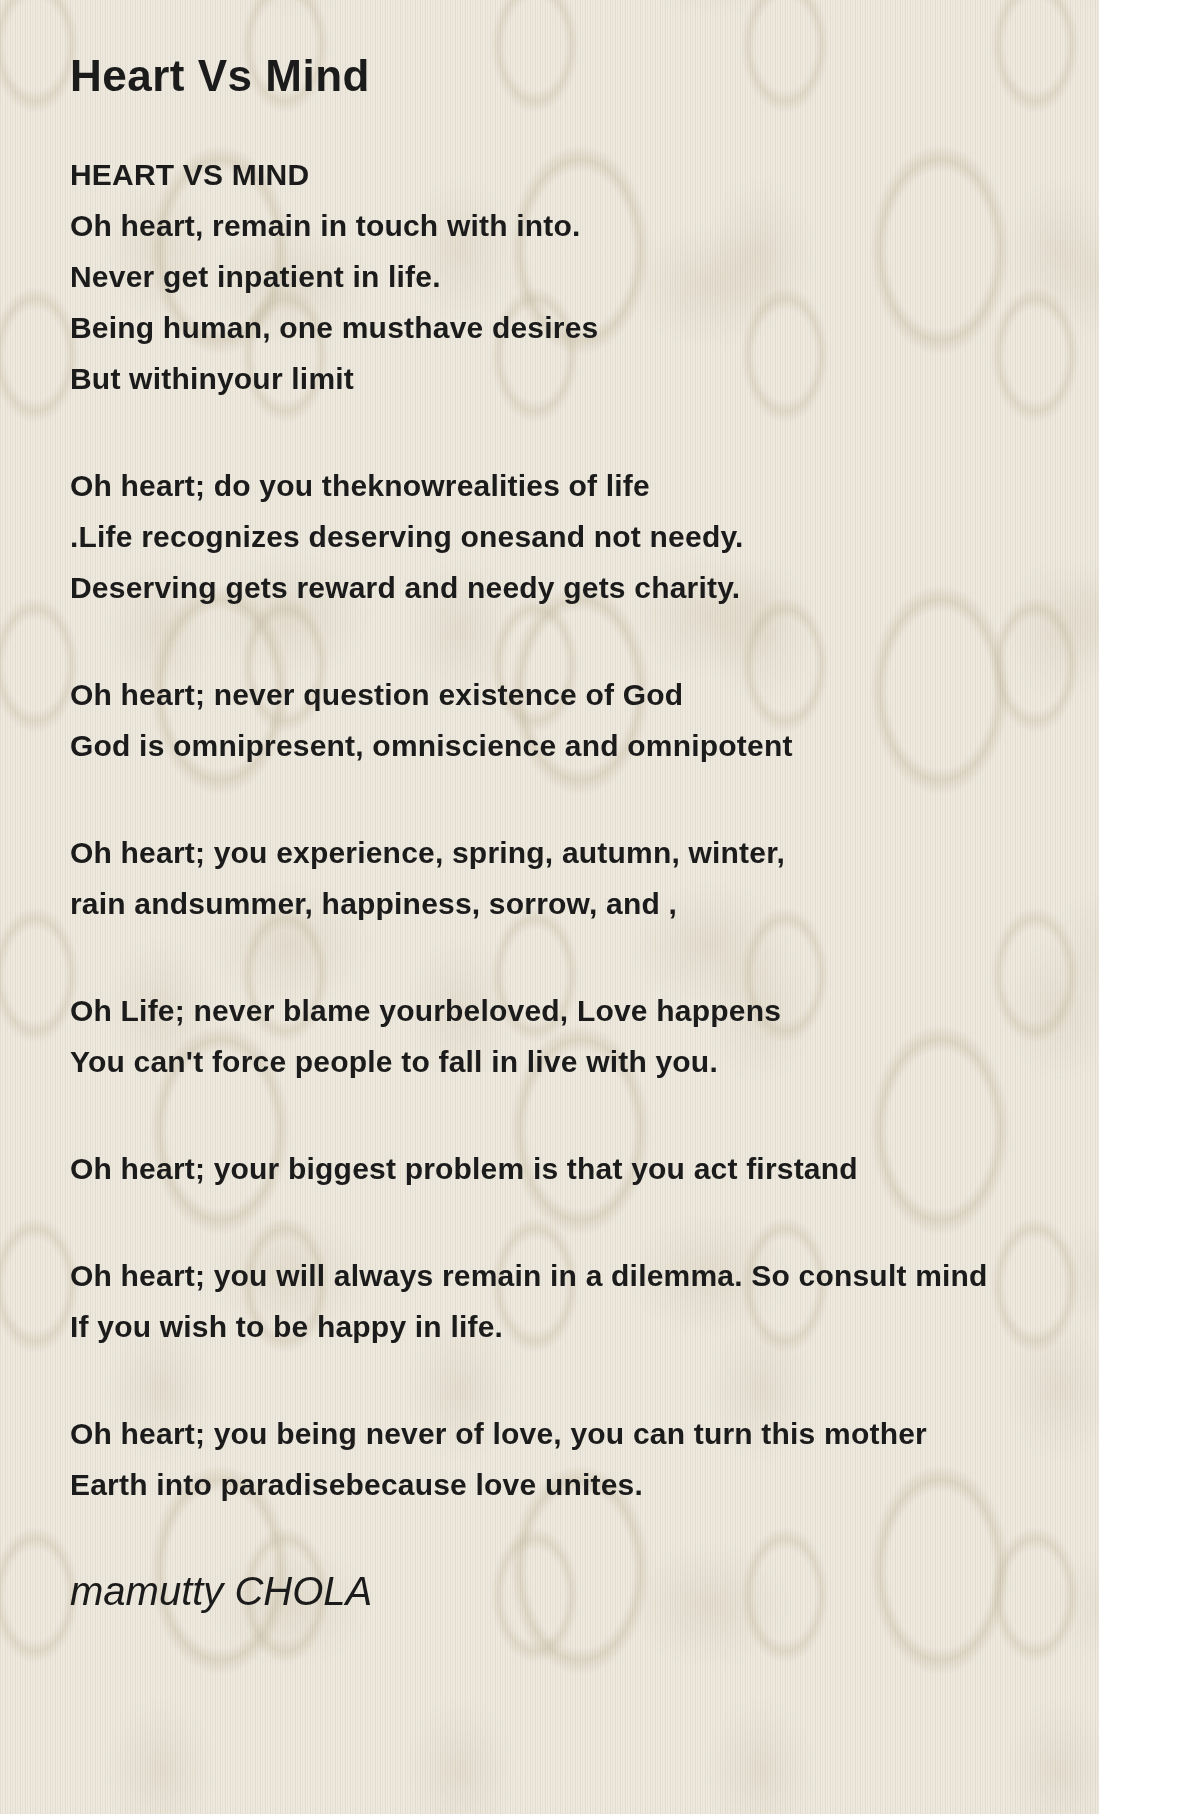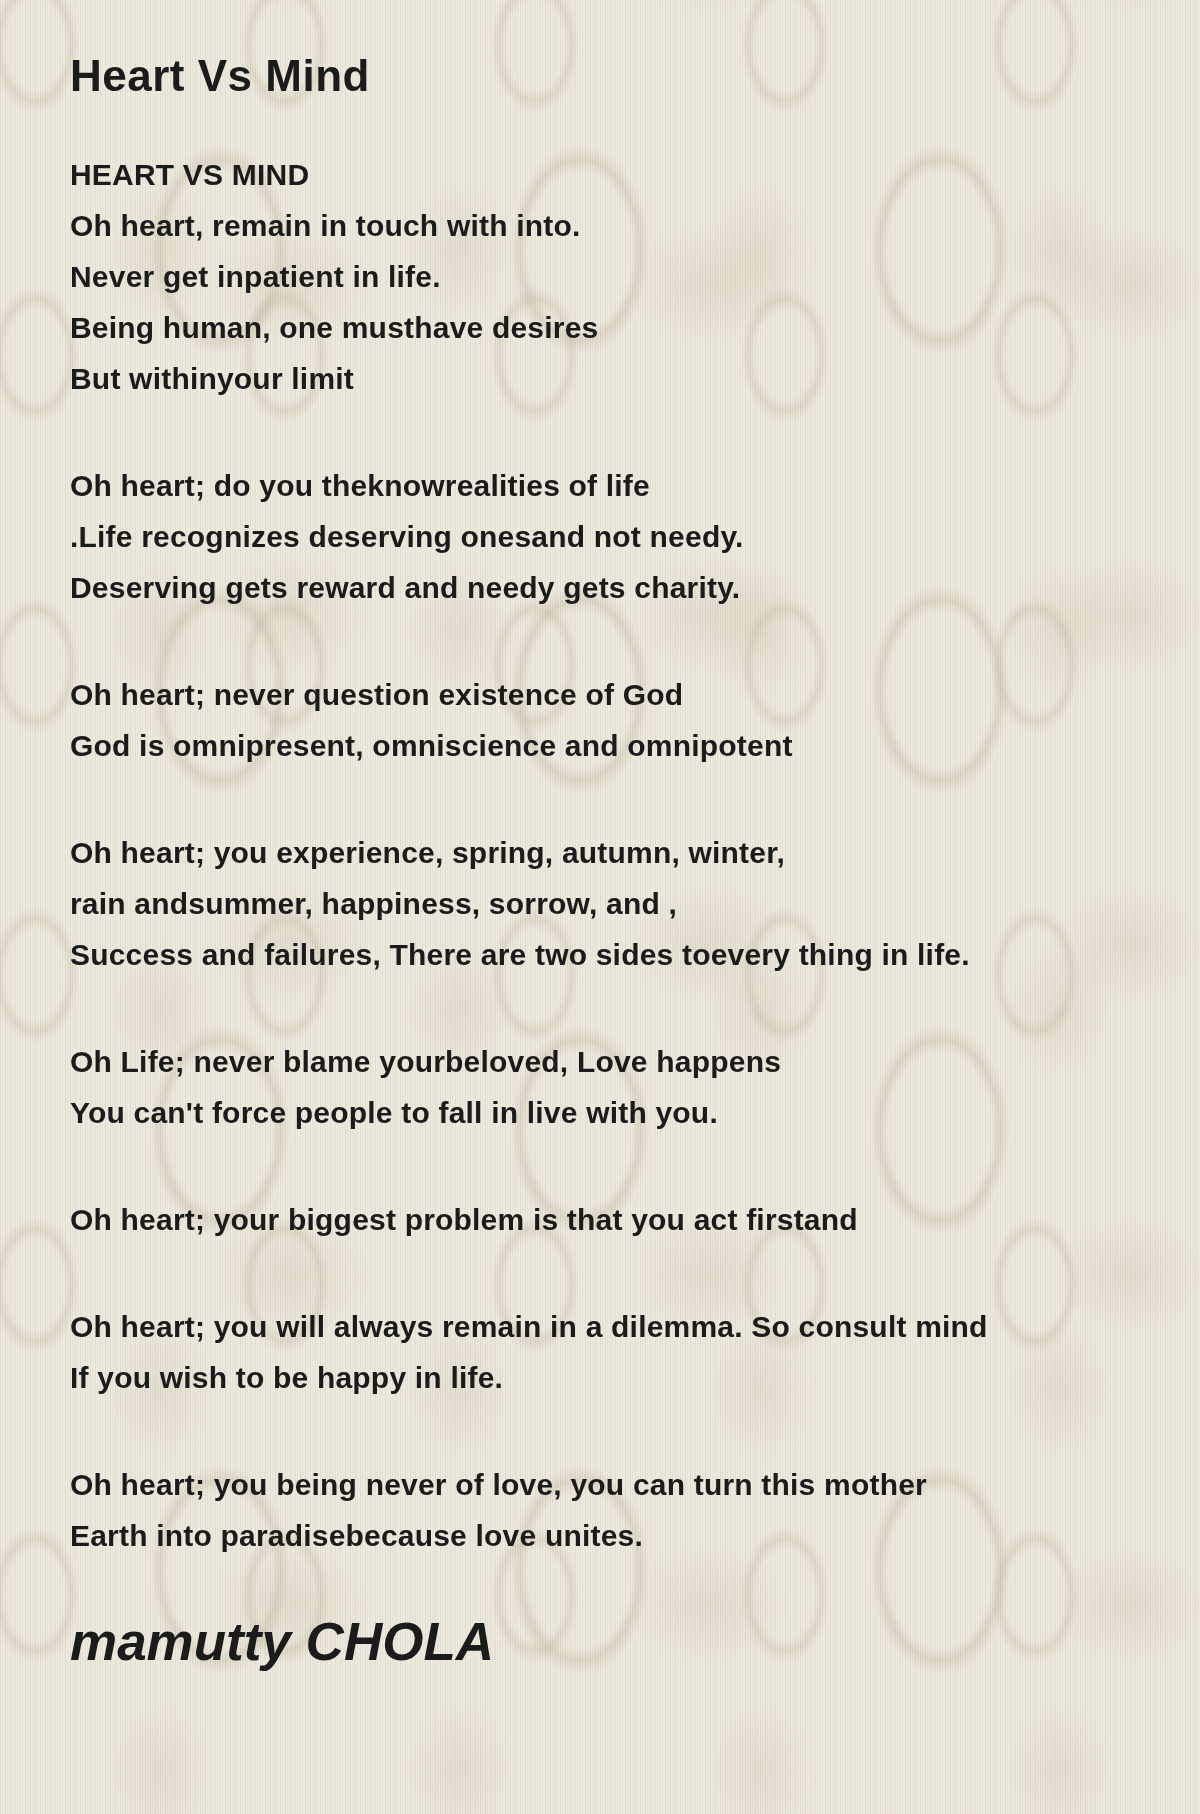--- a/index.html
+++ b/index.html
@@ -8,21 +8,21 @@
   }
   body {
     width: 1200px;
     height: 1814px;
     overflow: hidden;
     font-family: "Liberation Sans", sans-serif;
     color: #1b1b1b;
   }
   .page {
     box-sizing: border-box;
-    width: 1200px;
+    width: 1099px;
     height: 1814px;
     padding: 49px 60px 0 70px;
     position: relative;
     background-color: #ebe6da;
     
     background-image:
       repeating-linear-gradient(90deg,
         rgba(163,150,124,0.13) 0px, rgba(163,150,124,0.13) 1px,
         rgba(255,255,255,0.20) 1px, rgba(255,255,255,0.20) 2px,
         rgba(163,150,124,0.06) 2px, rgba(163,150,124,0.06) 3px,
@@ -50,24 +50,24 @@
   .line {
     margin: 0;
     font-size: 30px;
     line-height: 51px;
     font-weight: bold;
     white-space: nowrap;
     letter-spacing: 0.2px;
   }
   .signature {
     margin-top: 55px;
-    font-size: 53px;
+    font-size: 40px;
     line-height: 50px;
     font-style: italic;
-    font-weight: bold;
+    font-weight: normal;
   }
 </style>
 </head>
 <body>
 
 <div class="page">
 
   <h1 class="title">Heart Vs Mind</h1>
 
   <div class="poem">
@@ -87,21 +87,20 @@
     </div>
 
     <div class="stanza">
       <p class="line">Oh heart; never question existence of God</p>
       <p class="line">God is omnipresent, omniscience and omnipotent</p>
     </div>
 
     <div class="stanza">
       <p class="line">Oh heart; you experience, spring, autumn, winter,</p>
       <p class="line">rain andsummer, happiness, sorrow, and ,</p>
-      <p class="line">Success and failures, There are two sides toevery thing in life.</p>
     </div>
 
     <div class="stanza">
       <p class="line">Oh Life; never blame yourbeloved, Love happens</p>
       <p class="line">You can't force people to fall in live with you.</p>
     </div>
 
     <div class="stanza">
       <p class="line">Oh heart; your biggest problem is that you act firstand</p>
     </div>

